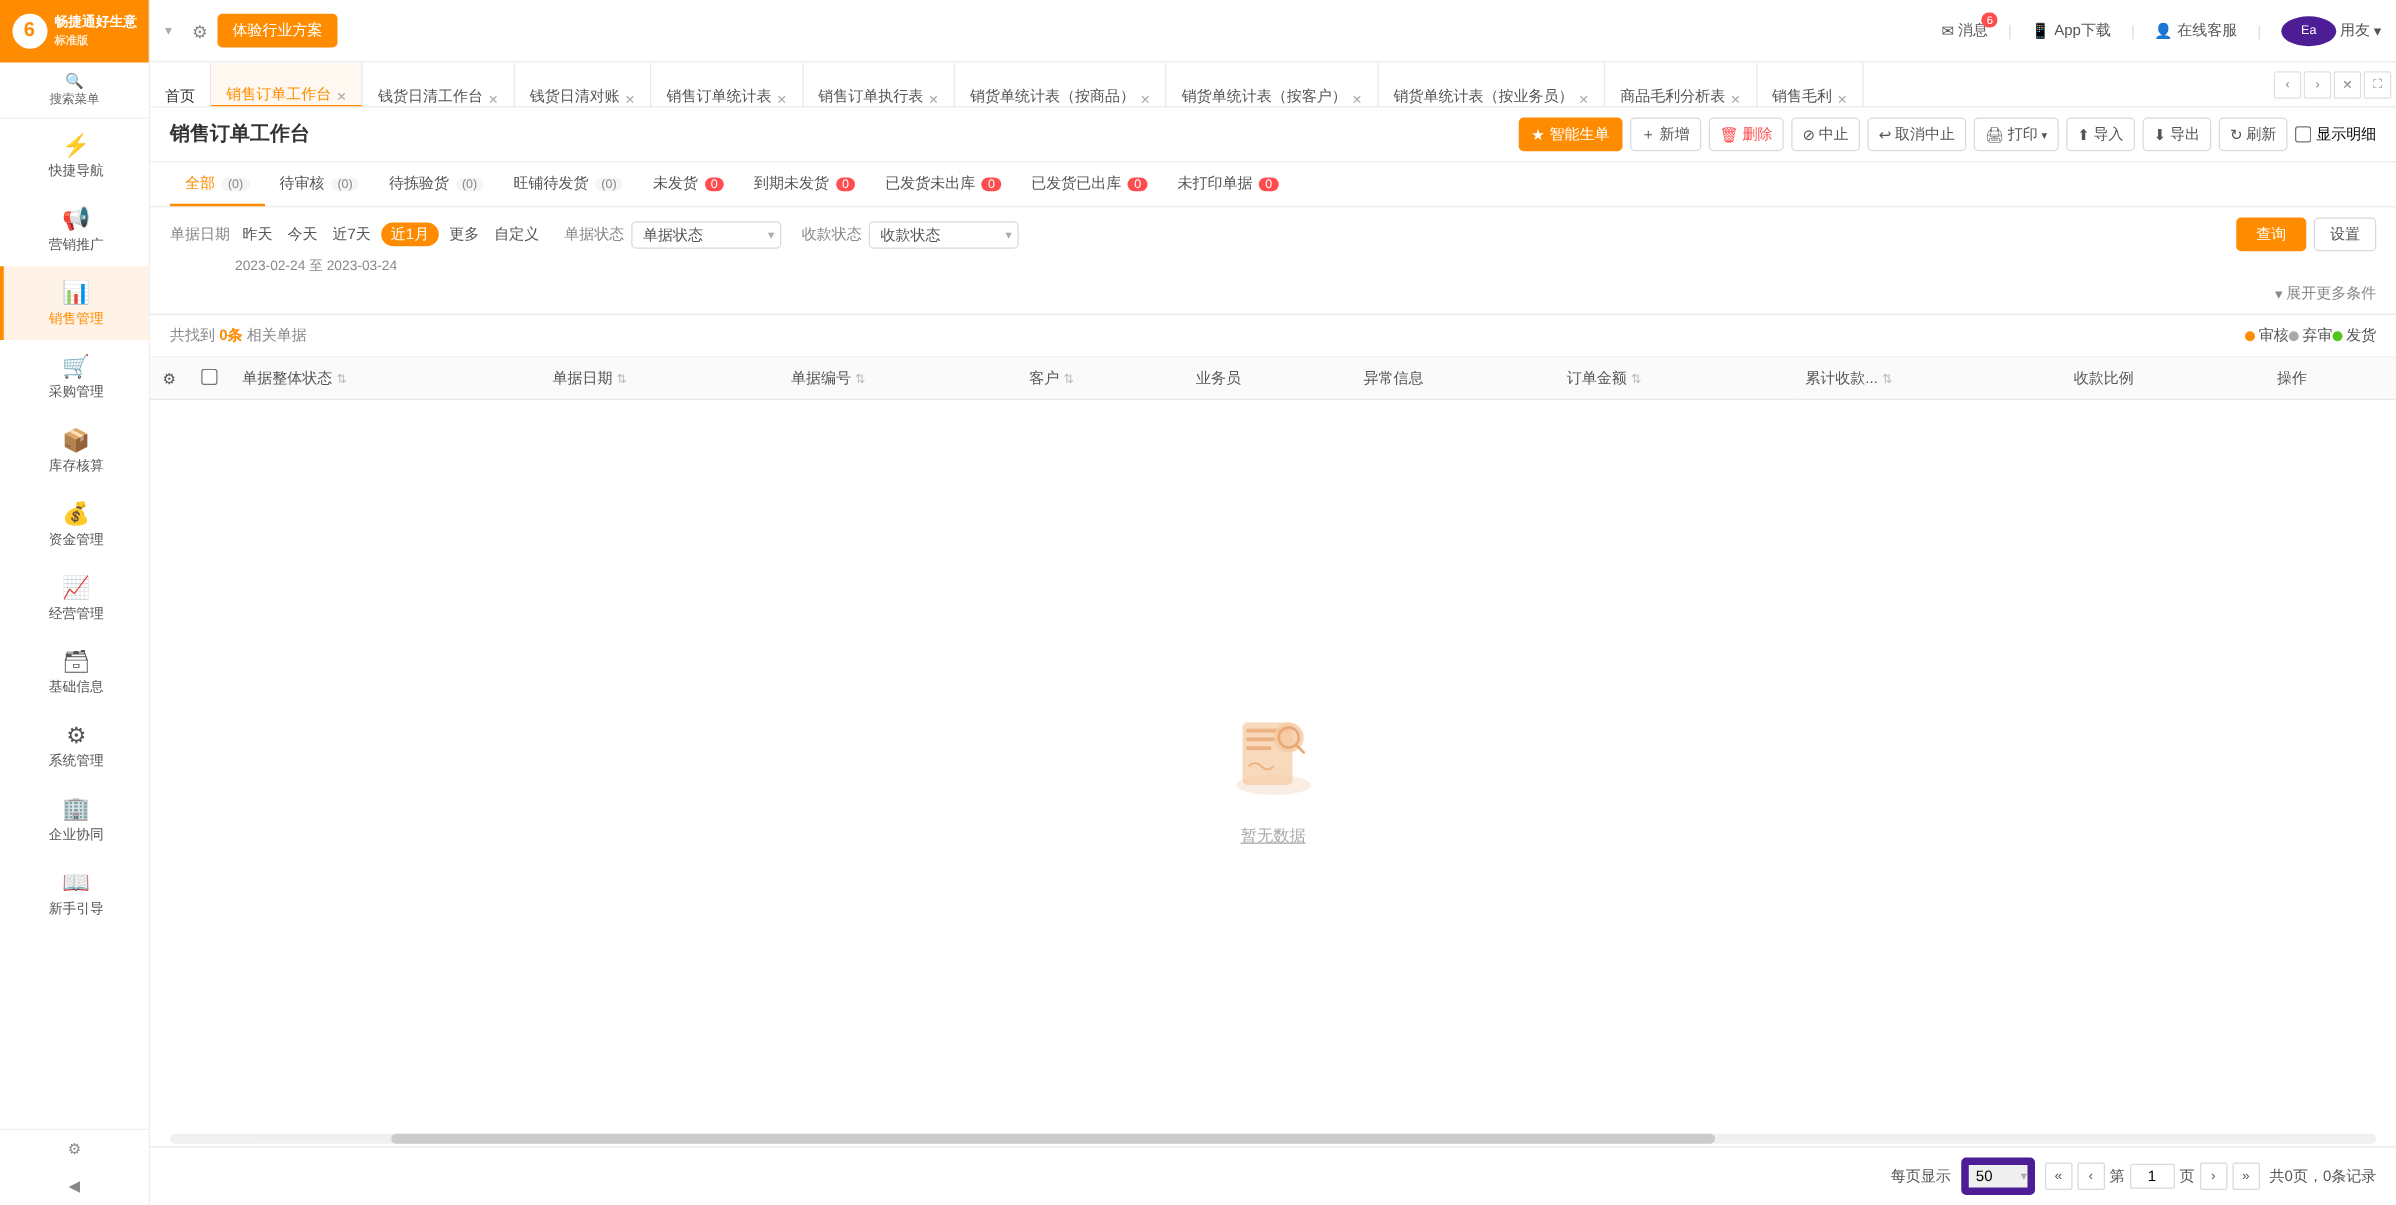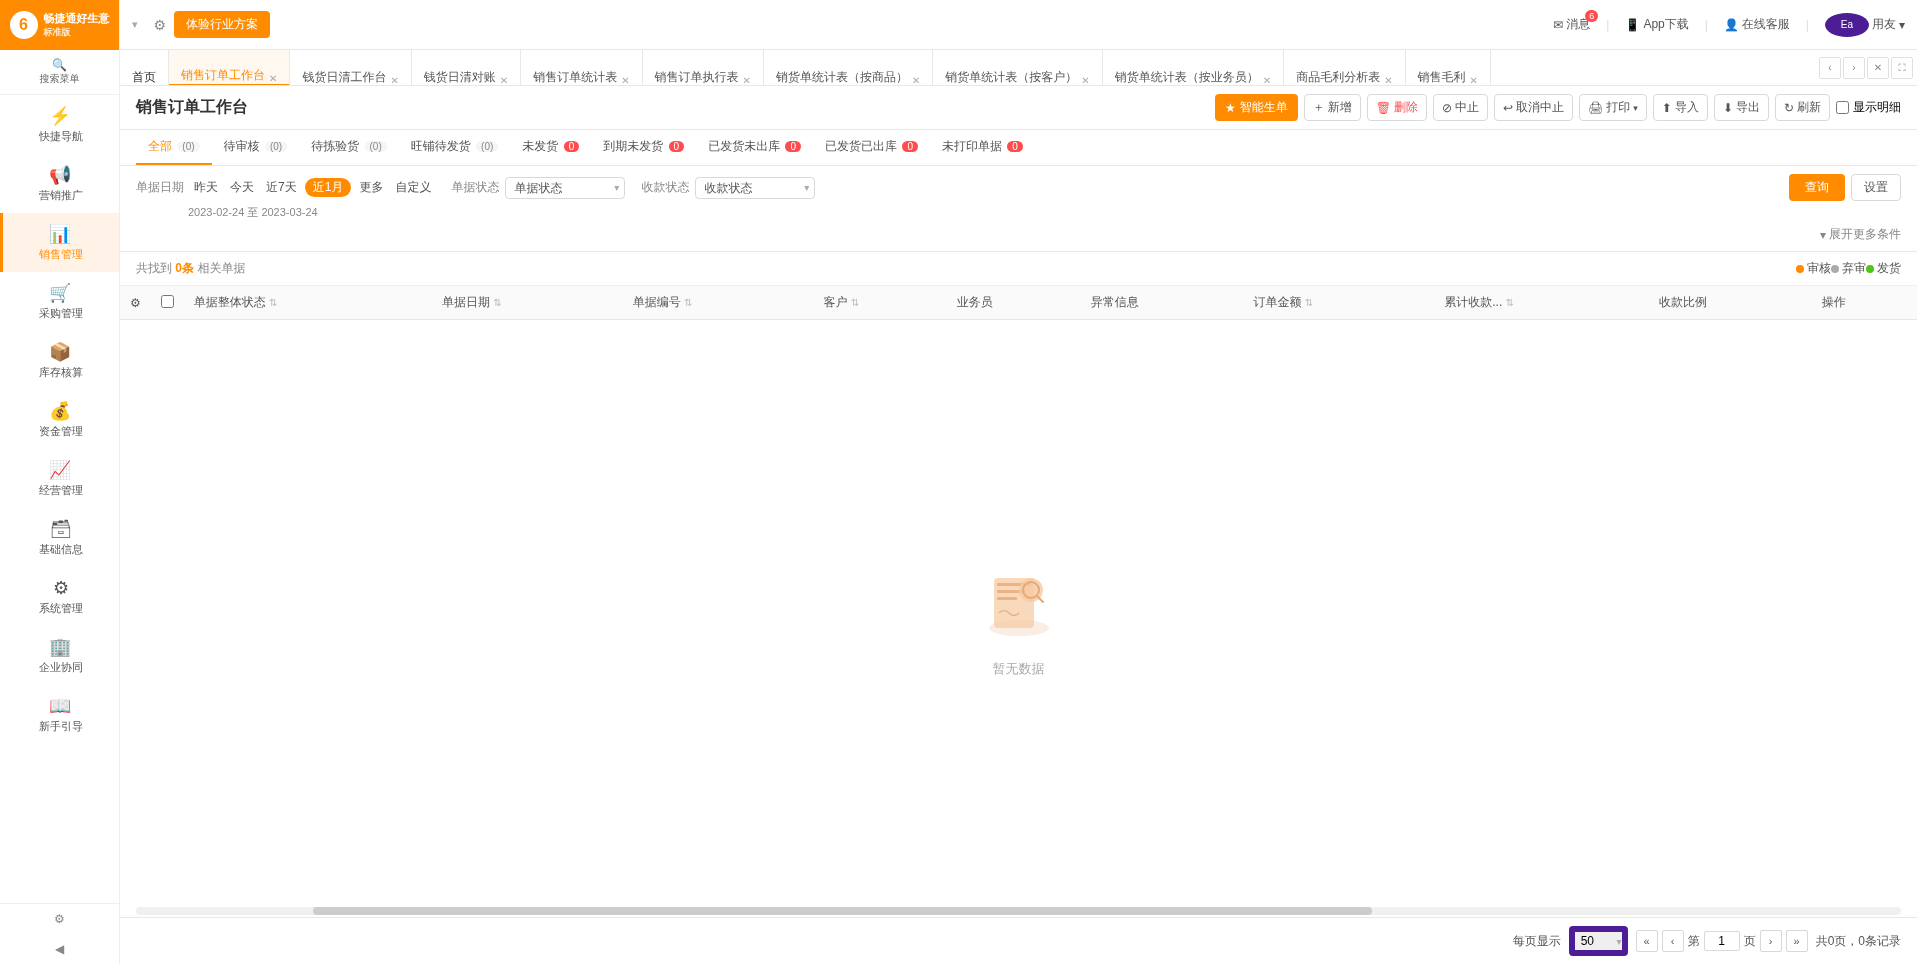--- a/index.html
+++ b/index.html
@@ -90,21 +90,21 @@
     
     .data-table { width: 100%; border-collapse: collapse; }
     .data-table th { background: #fafafa; padding: 8px 10px; text-align: left; color: #555; font-weight: normal; border-bottom: 1px solid #e8e8e8; white-space: nowrap; }
     .data-table th .sort-icon { color: #bbb; font-size: 10px; cursor: pointer; }
     .th-settings { width: 30px; text-align: center; }
     .th-check { width: 30px; text-align: center; }
 
     
     .empty-state { display: flex; flex-direction: column; align-items: center; justify-content: center; padding: 80px 0; flex: 1; }
     .empty-img { width: 100px; height: 100px; position: relative; }
-    .empty-text { color: #aaa; margin-top: 12px; font-size: 13px; }
+    .empty-text { color: #aaa; margin-top: 12px; font-size: 13px; text-decoration: underline; }
 
     
     .table-footer { border-top: 1px solid #e8e8e8; padding: 8px 16px; background: #fff; display: flex; align-items: center; justify-content: flex-end; gap: 8px; color: #555; }
     .page-size-select { border: 6px solid #4c1d95; border-radius: 4px; padding: 2px 20px 2px 6px; cursor: pointer; appearance: none; }
     .page-controls { display: flex; align-items: center; gap: 4px; }
     .page-btn { width: 22px; height: 22px; border: 1px solid #d9d9d9; border-radius: 2px; cursor: pointer; display: flex; align-items: center; justify-content: center; background: #fff; color: #555; font-size: 11px; }
     .page-input { width: 36px; border: 1px solid #d9d9d9; border-radius: 2px; text-align: center; padding: 2px; }
 
     
     .hscroll { height: 8px; background: #f0f0f0; position: relative; margin: 2px 16px; border-radius: 4px; }

